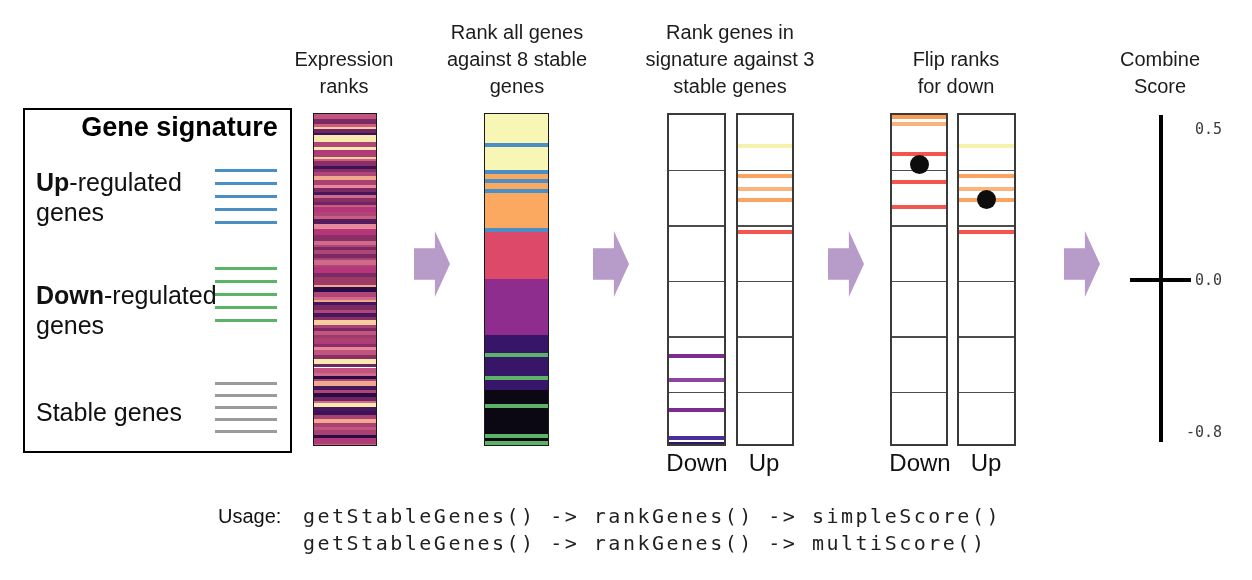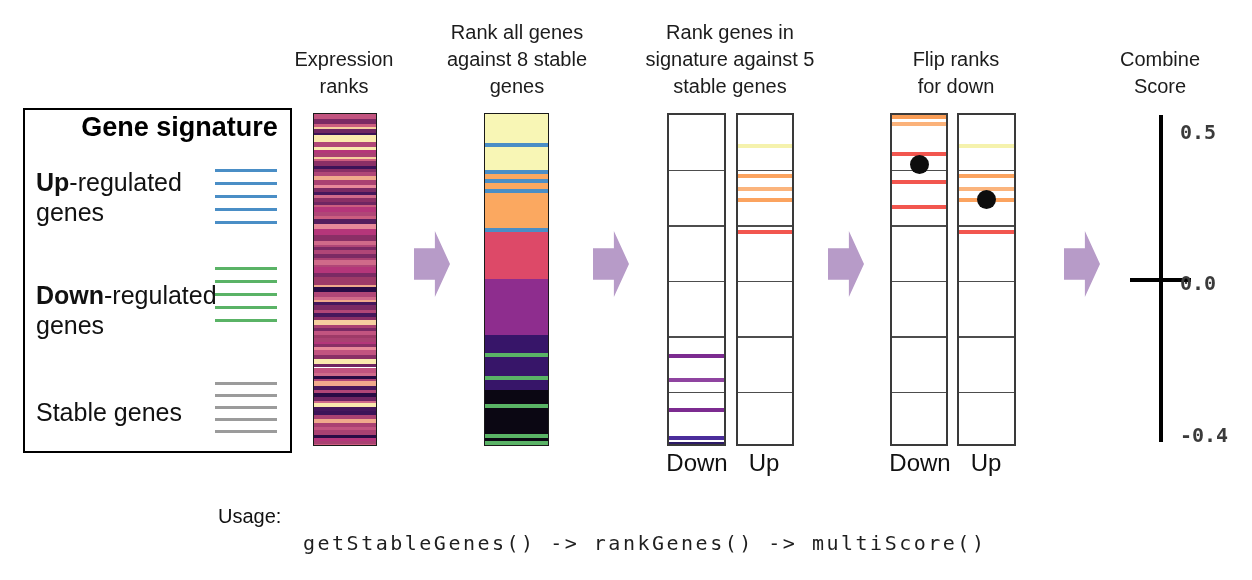--- a/index.html
+++ b/index.html
@@ -17,22 +17,22 @@
             font-size:24px;color:#111;}
   .strip{position:absolute;box-sizing:border-box;border:1.6px solid #1a1a1a;
          overflow:hidden;background:#fff;}
   .col{position:absolute;box-sizing:border-box;border:2px solid #3a3a3a;
        overflow:hidden;background:#fff;}
   .divider{position:absolute;left:0;width:100%;height:1.8px;background:#4d4d4d;}
   .dot{position:absolute;width:19px;height:19px;border-radius:50%;background:#0d0d0d;}
   .arrow{position:absolute;width:36px;height:66px;
          clip-path:polygon(0 26%,58% 26%,58% 0,100% 50%,58% 100%,58% 74%,0 74%);}
   .axis{position:absolute;background:#000;}
-  .tick{position:absolute;left:1180px;width:42px;text-align:left;
-        font-family:"DejaVu Sans Mono",monospace;font-size:20px;color:#3b3b3b;font-weight:bold;}
+  .tick{position:absolute;left:1180px;width:42px;text-align:right;
+        font-family:"DejaVu Sans Mono",monospace;font-size:15px;color:#3b3b3b;}
   .hexmark{position:absolute;width:27px;height:29px;
      clip-path:polygon(50% 0,100% 25%,100% 75%,50% 100%,0 75%,0 25%);
      background:
        radial-gradient(circle at 72% 30%, #f race 0, transparent 0),
        radial-gradient(circle at 74% 28%, #f08a4e 0 2px, rgba(240,138,78,0) 3.5px),
        radial-gradient(circle at 64% 52%, #e2608c 0 2px, rgba(226,96,140,0) 3.5px),
        radial-gradient(circle at 80% 60%, #ffd27a 0 1.5px, rgba(255,210,122,0) 3px),
        radial-gradient(circle at 38% 38%, #cfcfe8 0 1px, rgba(207,207,232,0) 2.5px),
        radial-gradient(circle at 45% 62%, #8a4fa8 0 3.5px, rgba(138,79,168,0) 6px),
        radial-gradient(ellipse at 60% 45%, #6a3577 0 45%, rgba(106,53,119,0) 75%),
@@ -45,21 +45,21 @@
 <body>
 
 <div class="canvas" id="canvas">
 
   <div class="hdr" style="left:244px;top:46px;width:200px;">Expression
 ranks</div>
   <div class="hdr" style="left:417px;top:19px;width:200px;">Rank all genes
 against 8 stable
 genes</div>
   <div class="hdr" style="left:625px;top:19px;width:210px;">Rank genes in
-signature against 5
+signature against 3
 stable genes</div>
   <div class="hdr" style="left:856px;top:46px;width:200px;">Flip ranks
 for down</div>
   <div class="hdr" style="left:1060px;top:46px;width:200px;">Combine
 Score</div>
 
   <div class="sigbox"></div>
   <div class="sigtitle">Gene signature</div>
   <div class="siggroup" style="top:167px;"><b>Up</b><span>-regulated
 genes</span></div>
@@ -236,20 +236,21 @@
   <div class="collabel" style="left:647px;">Down</div>
   <div class="collabel" style="left:714px;">Up</div>
   <div class="collabel" style="left:870px;">Down</div>
   <div class="collabel" style="left:936px;">Up</div>
 
   <div class="axis" style="left:1159px;top:115px;width:3.5px;height:327px;"></div>
   <div class="axis" style="left:1130px;top:278px;width:61px;height:3.5px;"></div>
   <div class="hexmark" id="score-marker" style="left: 1147.5px; top: 165.51px;"></div>
 
   <div class="usage-label" style="left:218px;top:505px;">Usage:</div>
+  <div class="code-line" style="left:303px;top:504px;">getStableGenes() -&gt; rankGenes() -&gt; simpleScore()</div>
   <div class="code-line" style="left:303px;top:531px;">getStableGenes() -&gt; rankGenes() -&gt; multiScore()</div>
 <div style="left: 215px; top: 168.5px; width: 62px; height: 3px; background: rgb(74, 142, 198); position: absolute;"></div>
     <div style="left: 215px; top: 181.5px; width: 62px; height: 3px; background: rgb(74, 142, 198); position: absolute;"></div>
     <div style="left: 215px; top: 194.5px; width: 62px; height: 3px; background: rgb(74, 142, 198); position: absolute;"></div>
     <div style="left: 215px; top: 207.5px; width: 62px; height: 3px; background: rgb(74, 142, 198); position: absolute;"></div>
     <div style="left: 215px; top: 220.5px; width: 62px; height: 3px; background: rgb(74, 142, 198); position: absolute;"></div>
     <div style="left: 215px; top: 266.5px; width: 62px; height: 3px; background: rgb(90, 179, 102); position: absolute;"></div>
     <div style="left: 215px; top: 279.5px; width: 62px; height: 3px; background: rgb(90, 179, 102); position: absolute;"></div>
     <div style="left: 215px; top: 292.5px; width: 62px; height: 3px; background: rgb(90, 179, 102); position: absolute;"></div>
     <div style="left: 215px; top: 305.5px; width: 62px; height: 3px; background: rgb(90, 179, 102); position: absolute;"></div>
@@ -258,14 +259,14 @@
     <div style="left: 215px; top: 393.5px; width: 62px; height: 3px; background: rgb(155, 155, 155); position: absolute;"></div>
     <div style="left: 215px; top: 405.5px; width: 62px; height: 3px; background: rgb(155, 155, 155); position: absolute;"></div>
     <div style="left: 215px; top: 417.5px; width: 62px; height: 3px; background: rgb(155, 155, 155); position: absolute;"></div>
     <div style="left: 215px; top: 429.5px; width: 62px; height: 3px; background: rgb(155, 155, 155); position: absolute;"></div>
     <div class="arrow" style="left: 414px; top: 231px; background: rgb(183, 155, 200); position: absolute;"></div>
     <div class="arrow" style="left: 593px; top: 231px; background: rgb(183, 155, 200); position: absolute;"></div>
     <div class="arrow" style="left: 828px; top: 231px; background: rgb(183, 155, 200); position: absolute;"></div>
     <div class="arrow" style="left: 1064px; top: 231px; background: rgb(183, 155, 200); position: absolute;"></div>
     <div class="tick" style="top: 119.5px; position: absolute;">0.5</div>
     <div class="tick" style="top: 271px; position: absolute;">0.0</div>
-    <div class="tick" style="top: 422.5px; position: absolute;">-0.4</div>
+    <div class="tick" style="top: 422.5px; position: absolute;">-0.8</div>
   </div>
 
 </body></html>

